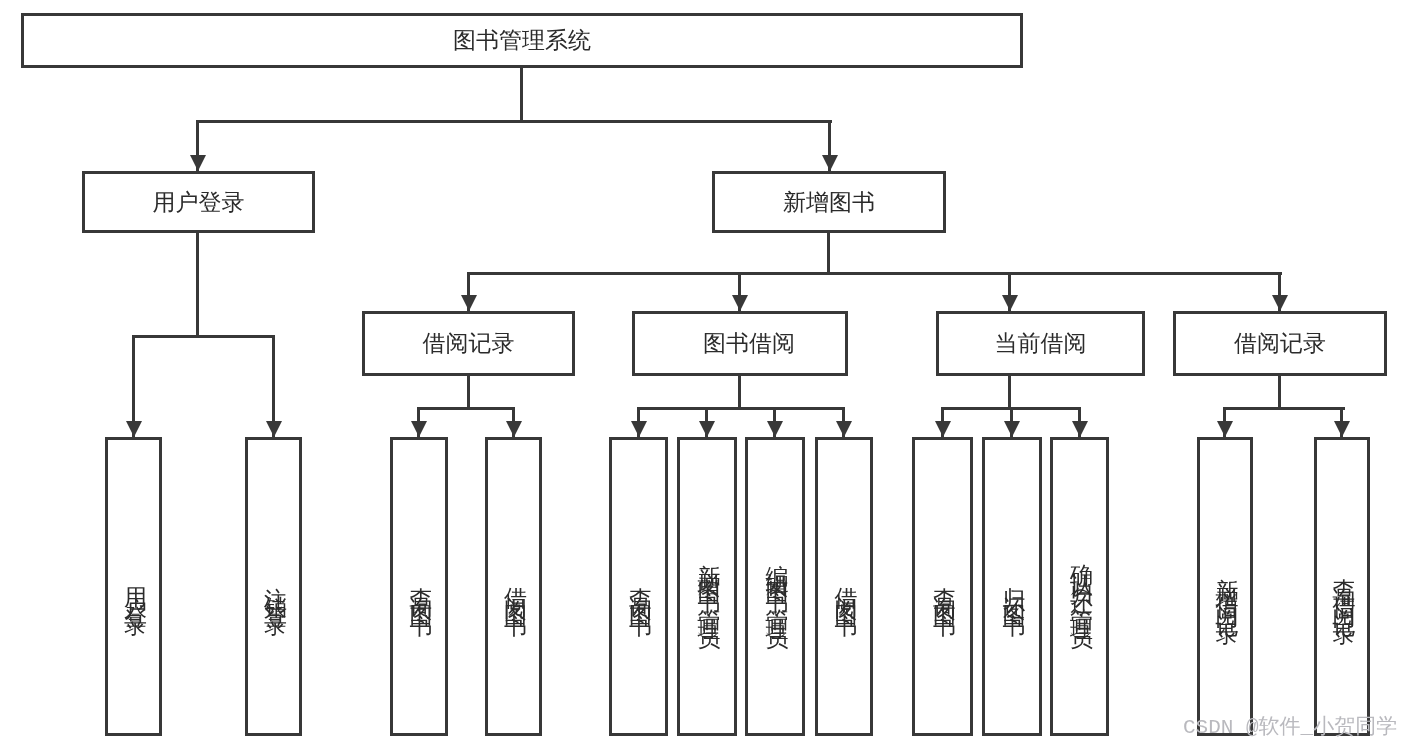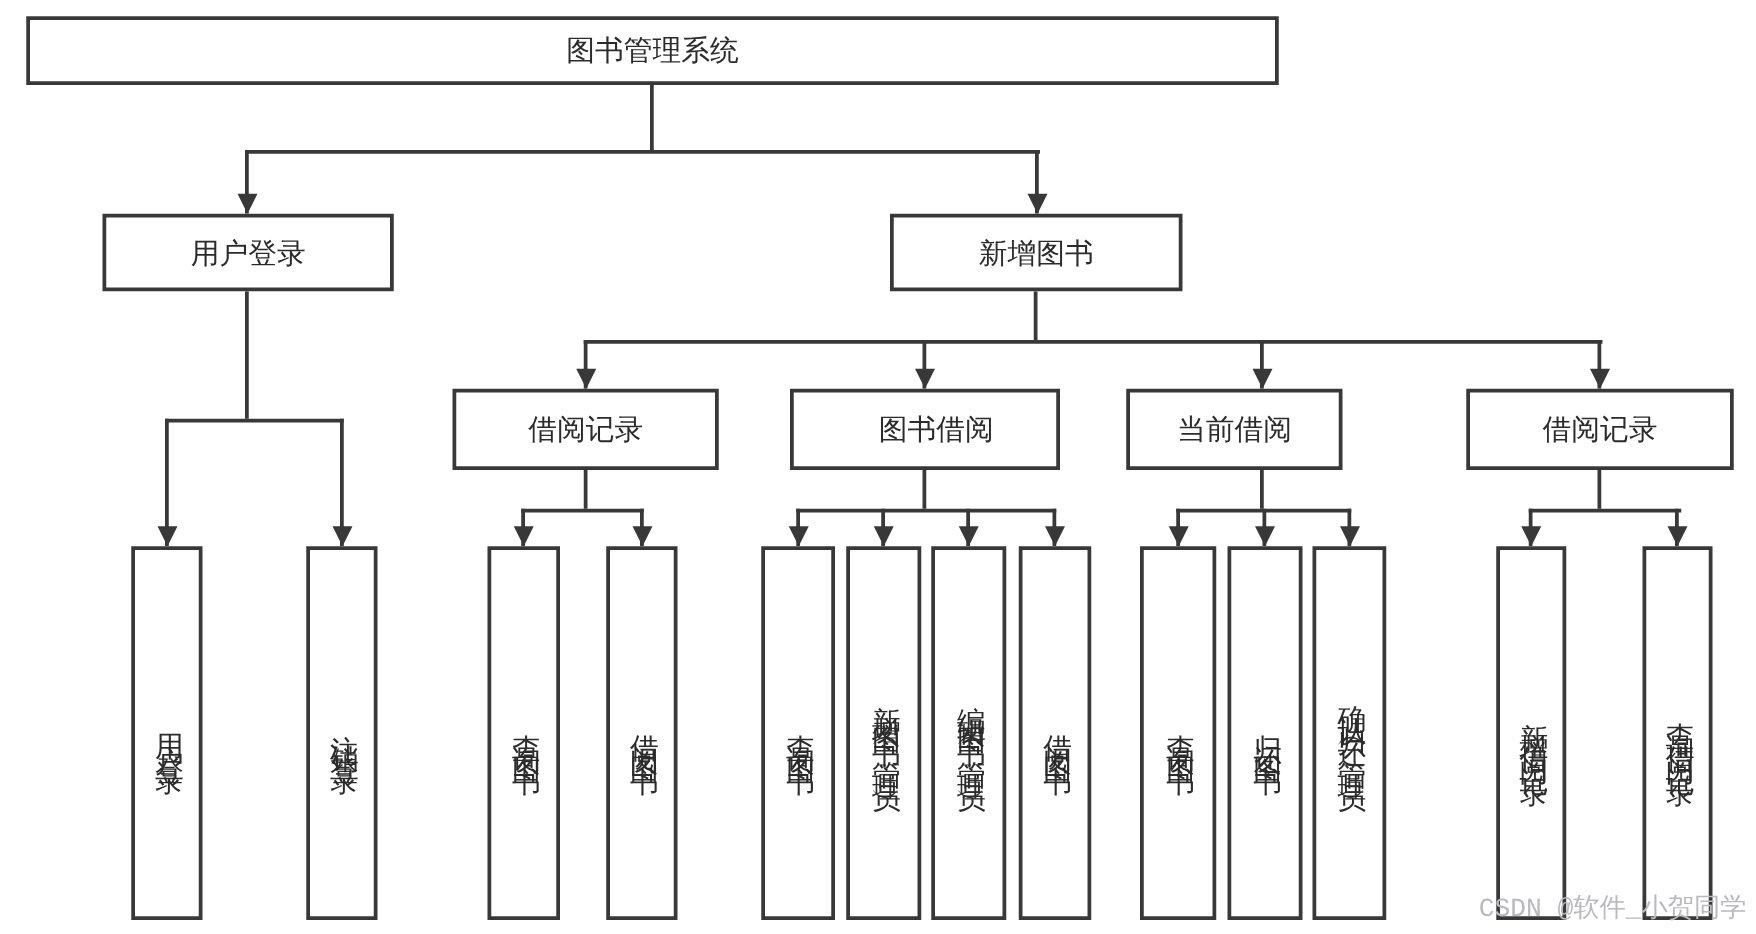--- a/index.html
+++ b/index.html
@@ -65,21 +65,21 @@
   <div class="ln" style="left:738px;top:272px;width:3px;height:39px;"></div>
   <div class="ln" style="left:1008px;top:272px;width:3px;height:39px;"></div>
   <div class="ln" style="left:1278px;top:272px;width:3px;height:39px;"></div>
   <div class="ah" style="left:461px;top:295px;"></div>
   <div class="ah" style="left:732px;top:295px;"></div>
   <div class="ah" style="left:1002px;top:295px;"></div>
   <div class="ah" style="left:1272px;top:295px;"></div>
 
   <div class="hbox" style="left:362px;top:311px;width:213px;height:65px;">借阅记录</div>
   <div class="hbox" style="left:632px;top:311px;width:216px;height:65px;padding-left:18px;">图书借阅</div>
-  <div class="hbox" style="left:901px;top:311px;width:173px;height:65px;">当前借阅</div>
+  <div class="hbox" style="left:936px;top:311px;width:209px;height:65px;">当前借阅</div>
   <div class="hbox" style="left:1173px;top:311px;width:214px;height:65px;">借阅记录</div>
 
   <div class="ln" style="left:467px;top:376px;width:3px;height:31px;"></div>
   <div class="ln" style="left:417px;top:407px;width:98px;height:3px;"></div>
   <div class="ln" style="left:417px;top:407px;width:3px;height:30px;"></div>
   <div class="ln" style="left:512px;top:407px;width:3px;height:30px;"></div>
   <div class="ah" style="left:411px;top:421px;"></div>
   <div class="ah" style="left:506px;top:421px;"></div>
 
   <div class="ln" style="left:738px;top:376px;width:3px;height:31px;"></div>

